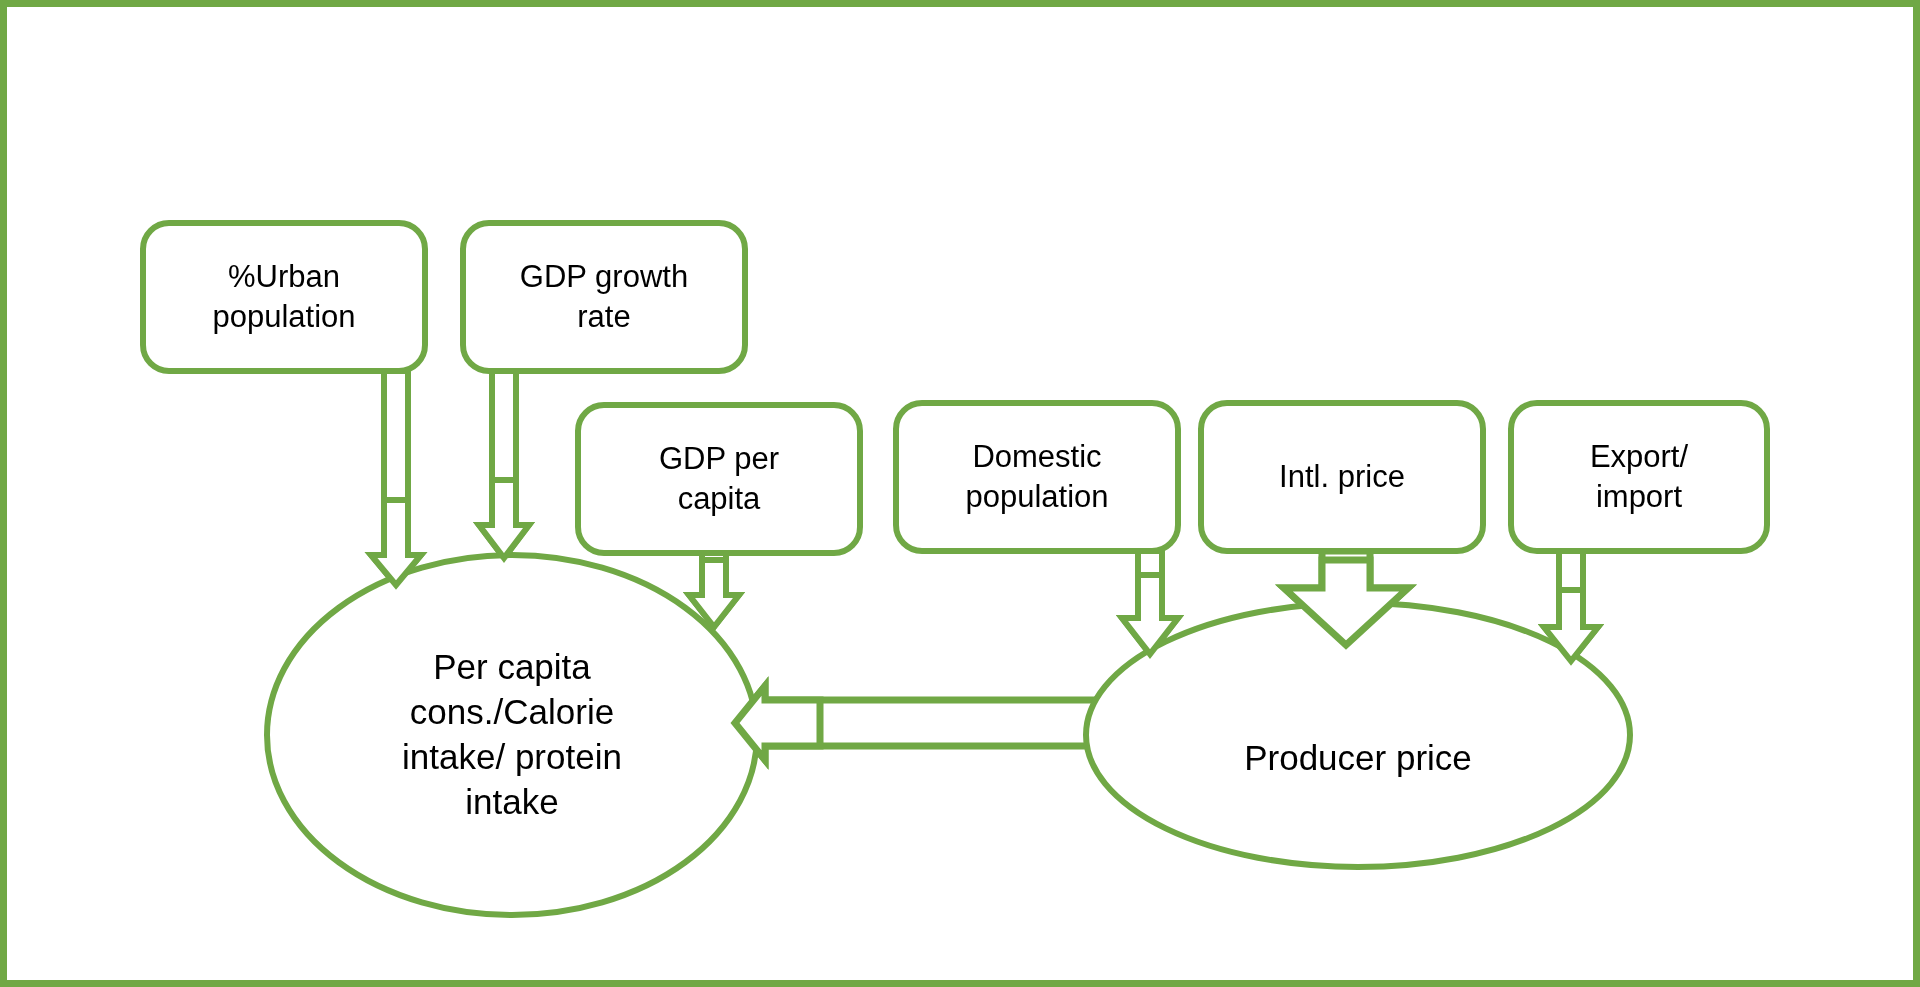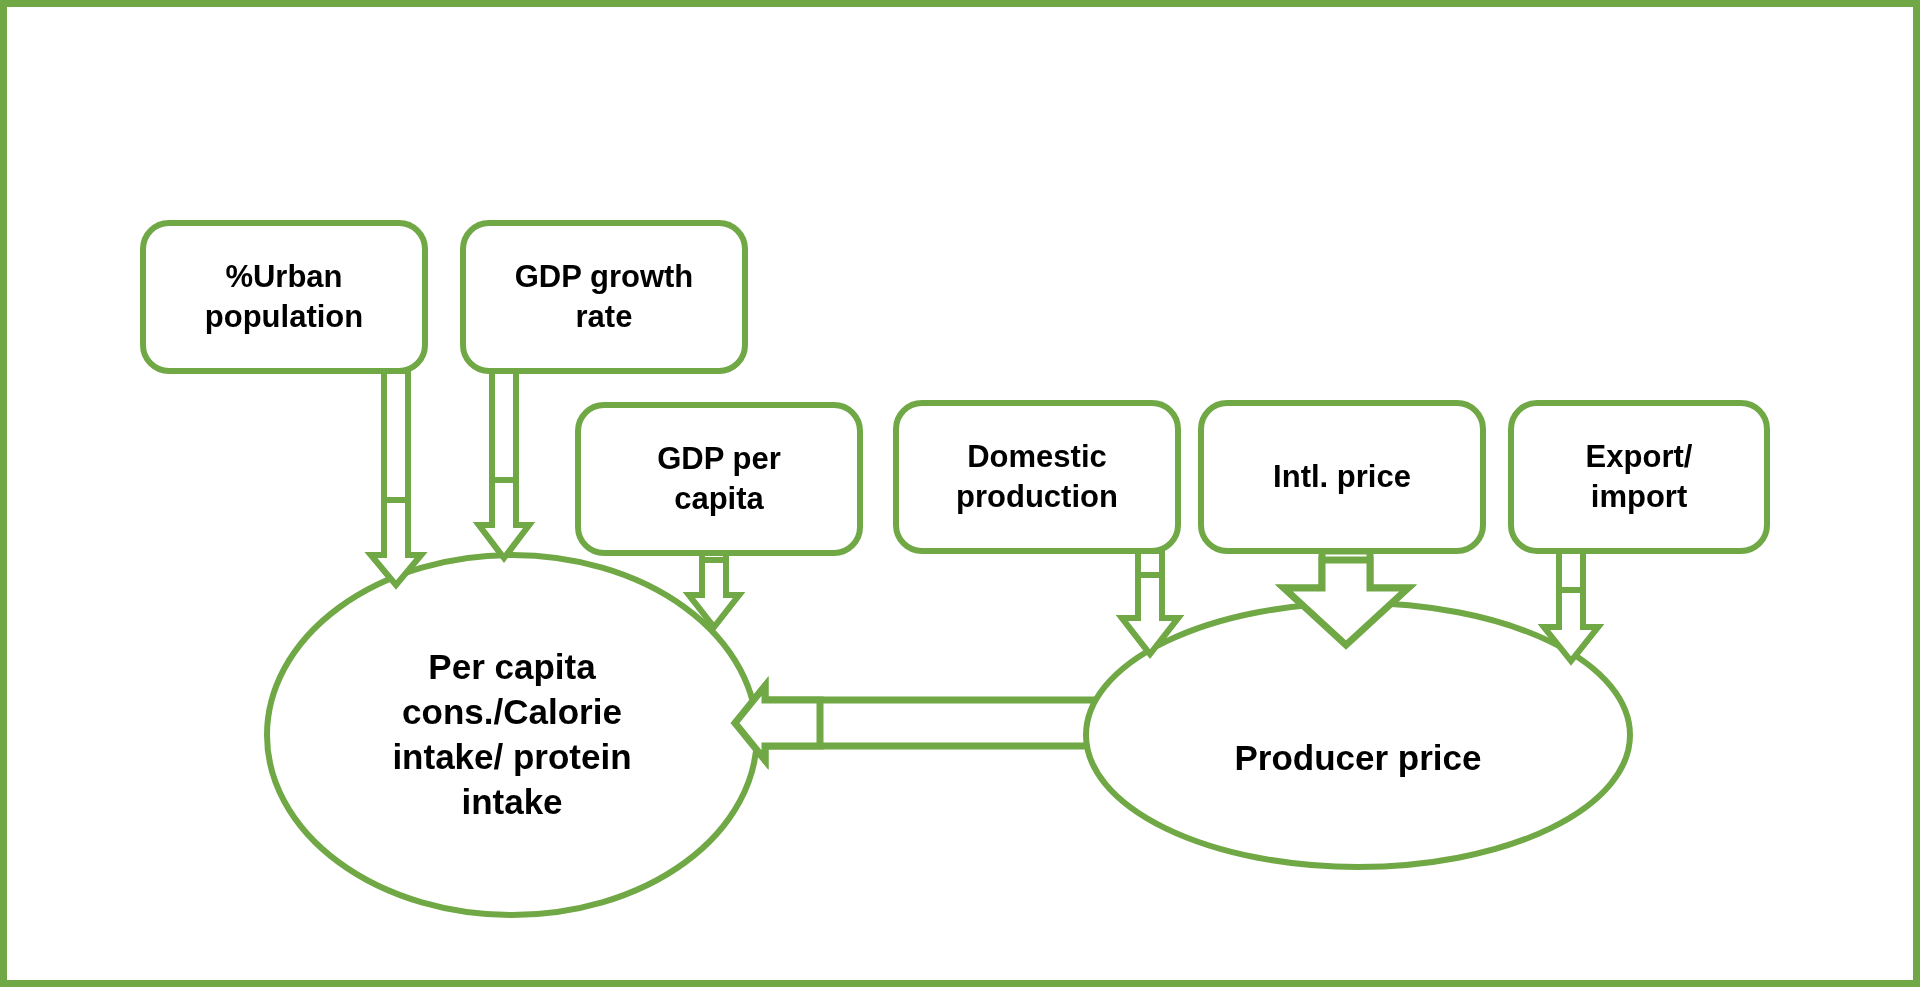--- a/index.html
+++ b/index.html
@@ -41,21 +41,20 @@
     position: absolute;
     display: flex;
     align-items: center;
     justify-content: center;
     text-align: center;
     color: #000000;
     font-family: "Liberation Sans", sans-serif;
     line-height: 1.28;
     white-space: pre-line;
     pointer-events: none;
-    font-weight: bold;
   }
   .box-label { font-size: 31px; }
   .ellipse-label-left { font-size: 35px; }
   .ellipse-label-right { font-size: 35px; }
 </style>
 </head>
 <body>
 
 <div id="canvas">
 
@@ -196,21 +195,21 @@
   <div class="node-text box-label" style="left:143px; top:223px; width:282px; height:148px;">%Urban
 population</div>
 
   <div class="node-text box-label" style="left:463px; top:223px; width:282px; height:148px;">GDP growth
 rate</div>
 
   <div class="node-text box-label" style="left:578px; top:405px; width:282px; height:148px;text-align:center;">GDP per
 capita</div>
 
   <div class="node-text box-label" style="left:896px; top:403px; width:282px; height:148px;">Domestic
-production</div>
+population</div>
 
   <div class="node-text box-label" style="left:1511px; top:403px; width:256px; height:148px;">Export/
 import</div>
 
   <div class="node-text box-label" style="left:1201px; top:403px; width:282px; height:148px;">Intl. price</div>
 
   <div class="node-text ellipse-label-left" style="left:267px; top:555px; width:490px; height:360px;text-align:center;">Per capita
 cons./Calorie
 intake/ protein
 intake</div>

